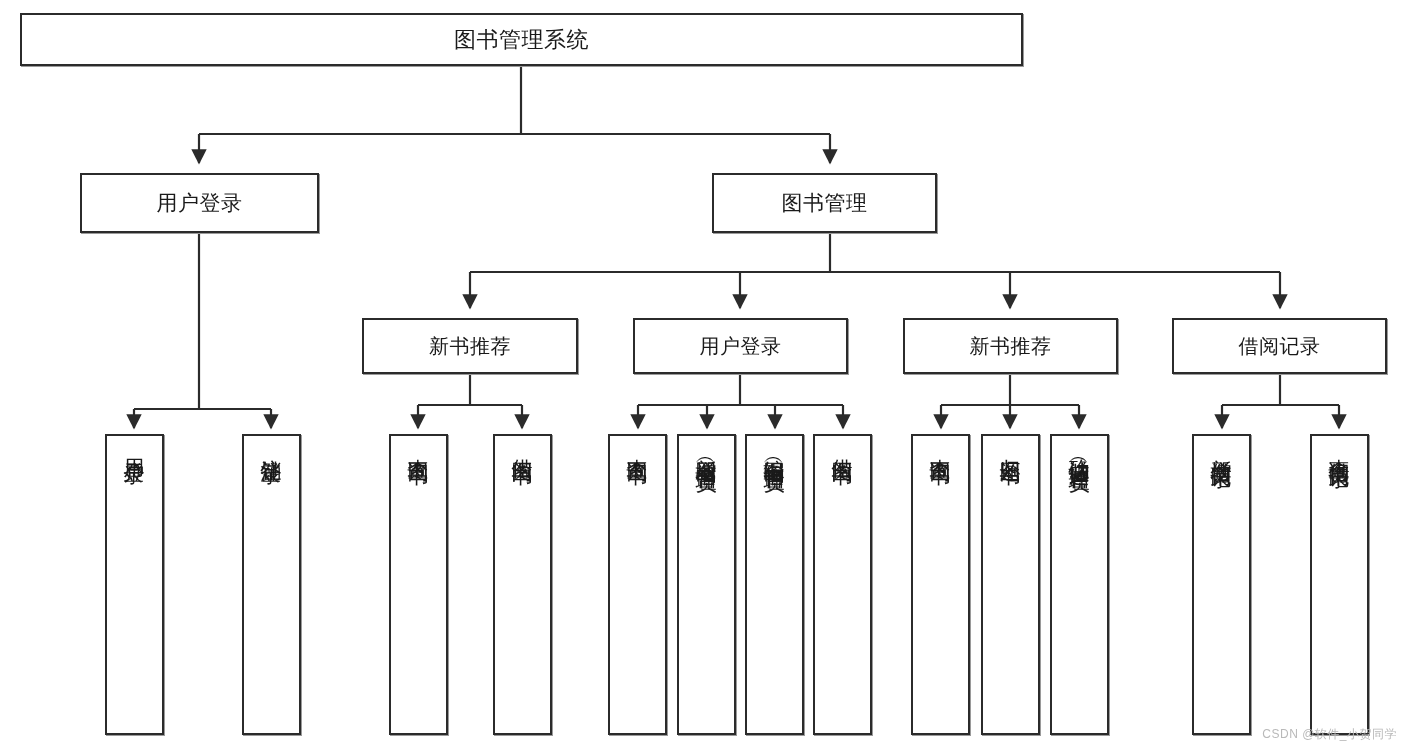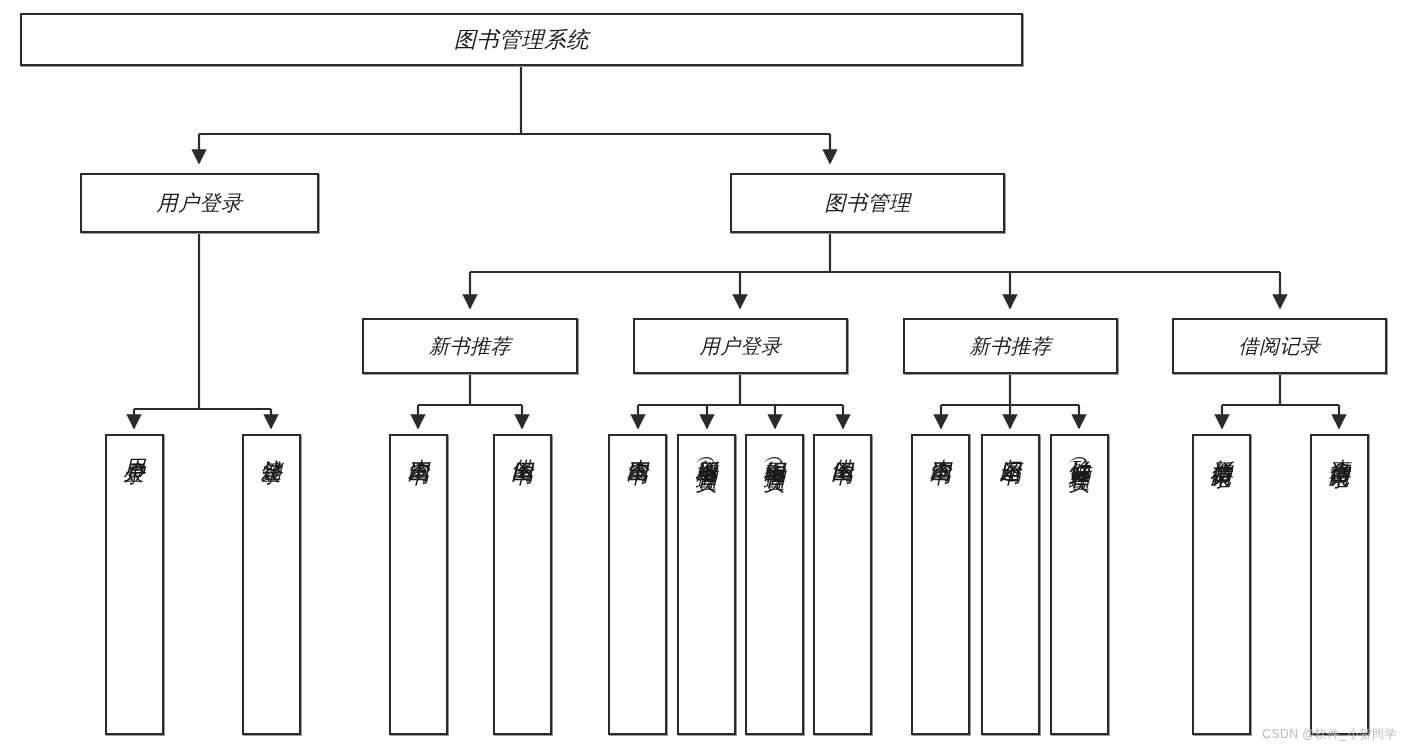--- a/index.html
+++ b/index.html
@@ -29,21 +29,20 @@
     position: absolute;
     box-sizing: border-box;
     background: #ffffff;
     border: 2px solid #2b2b2b;
     box-shadow: 1px 1px 0 0 #9a9a9a;
     display: flex;
     align-items: center;
     justify-content: center;
     color: #1a1a1a;
     z-index: 2;
-    font-style: italic;
   }
   .node .label {
     font-size: 21px;
     line-height: 1.15;
     letter-spacing: 0.5px;
     white-space: nowrap;
   }
   .node.root .label { font-size: 22px; }
   .node.level2 .label { font-size: 21px; }
   .node.level3 .label { font-size: 20px; }
@@ -128,21 +127,21 @@
     </g>
   </svg>
 
   <div class="node root" style="left:20px; top:13px; width:1003px; height:53px;">
     <span class="label">图书管理系统</span>
   </div>
 
   <div class="node level2" style="left:80px; top:173px; width:239px; height:60px;">
     <span class="label">用户登录</span>
   </div>
-  <div class="node level2" style="left:730px; top:173px; width:275px; height:60px;">
+  <div class="node level2" style="left:712px; top:173px; width:225px; height:60px;">
     <span class="label">图书管理</span>
   </div>
 
   <div class="node level3" style="left:362px; top:318px; width:216px; height:56px;">
     <span class="label">新书推荐</span>
   </div>
   <div class="node level3" style="left:633px; top:318px; width:215px; height:56px;">
     <span class="label">用户登录</span>
   </div>
   <div class="node level3" style="left:903px; top:318px; width:215px; height:56px;">

